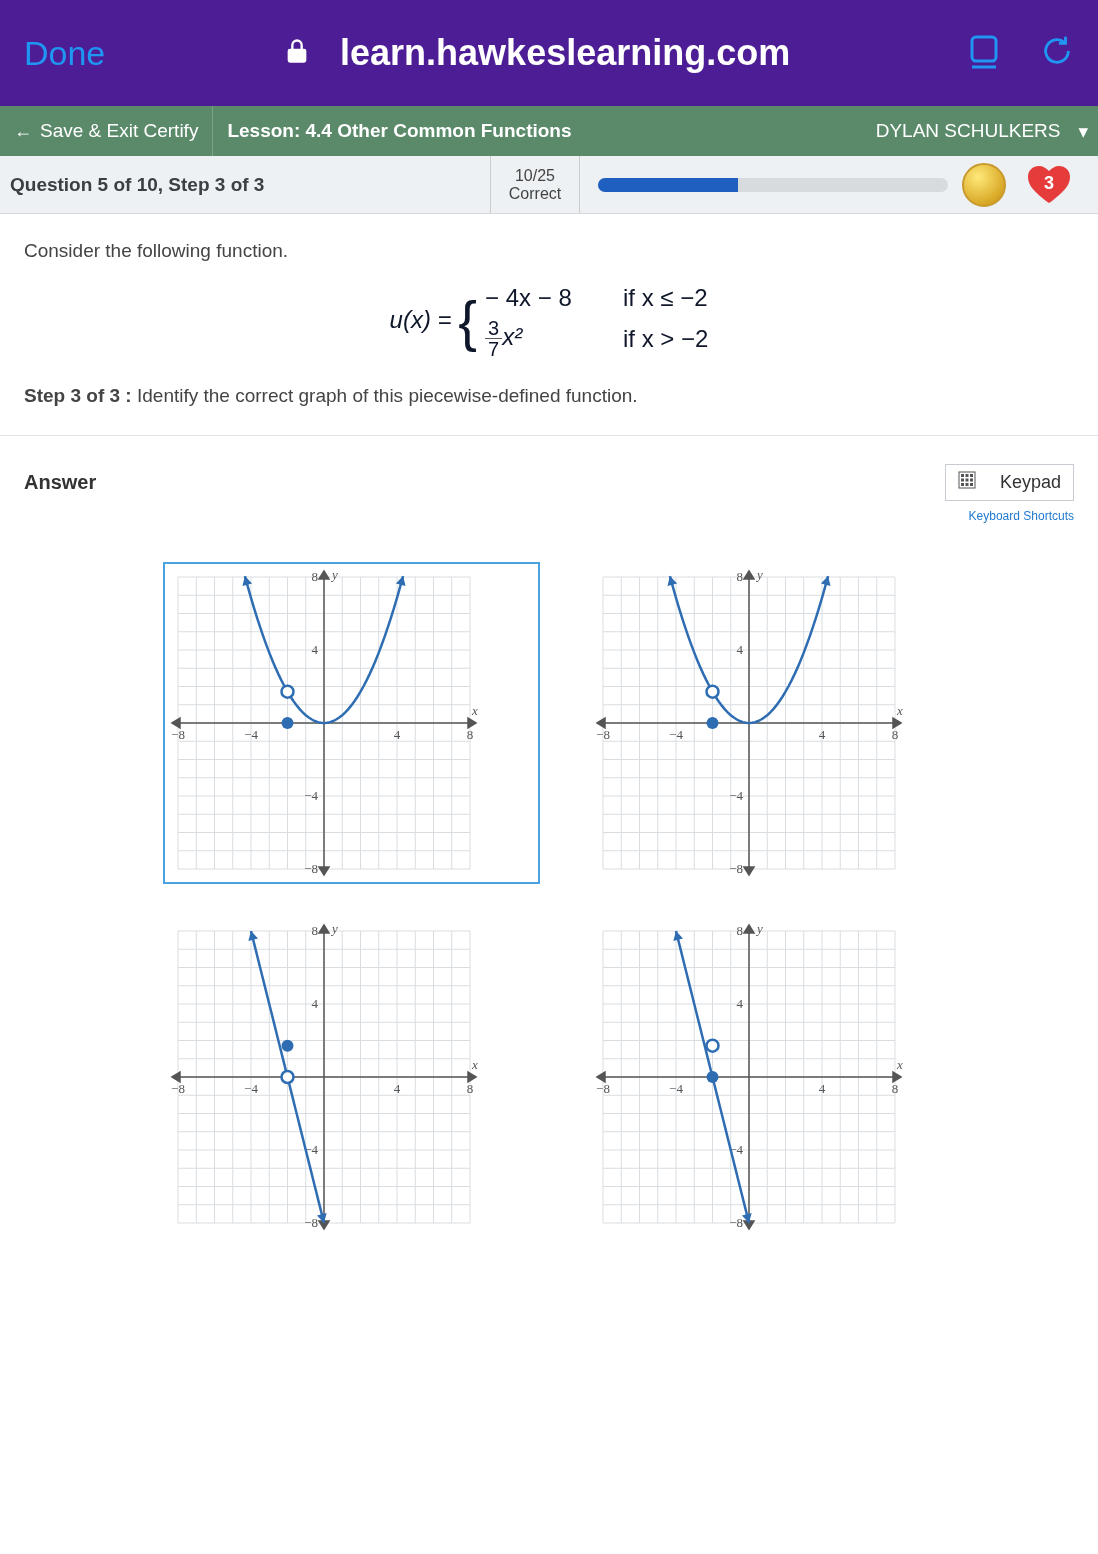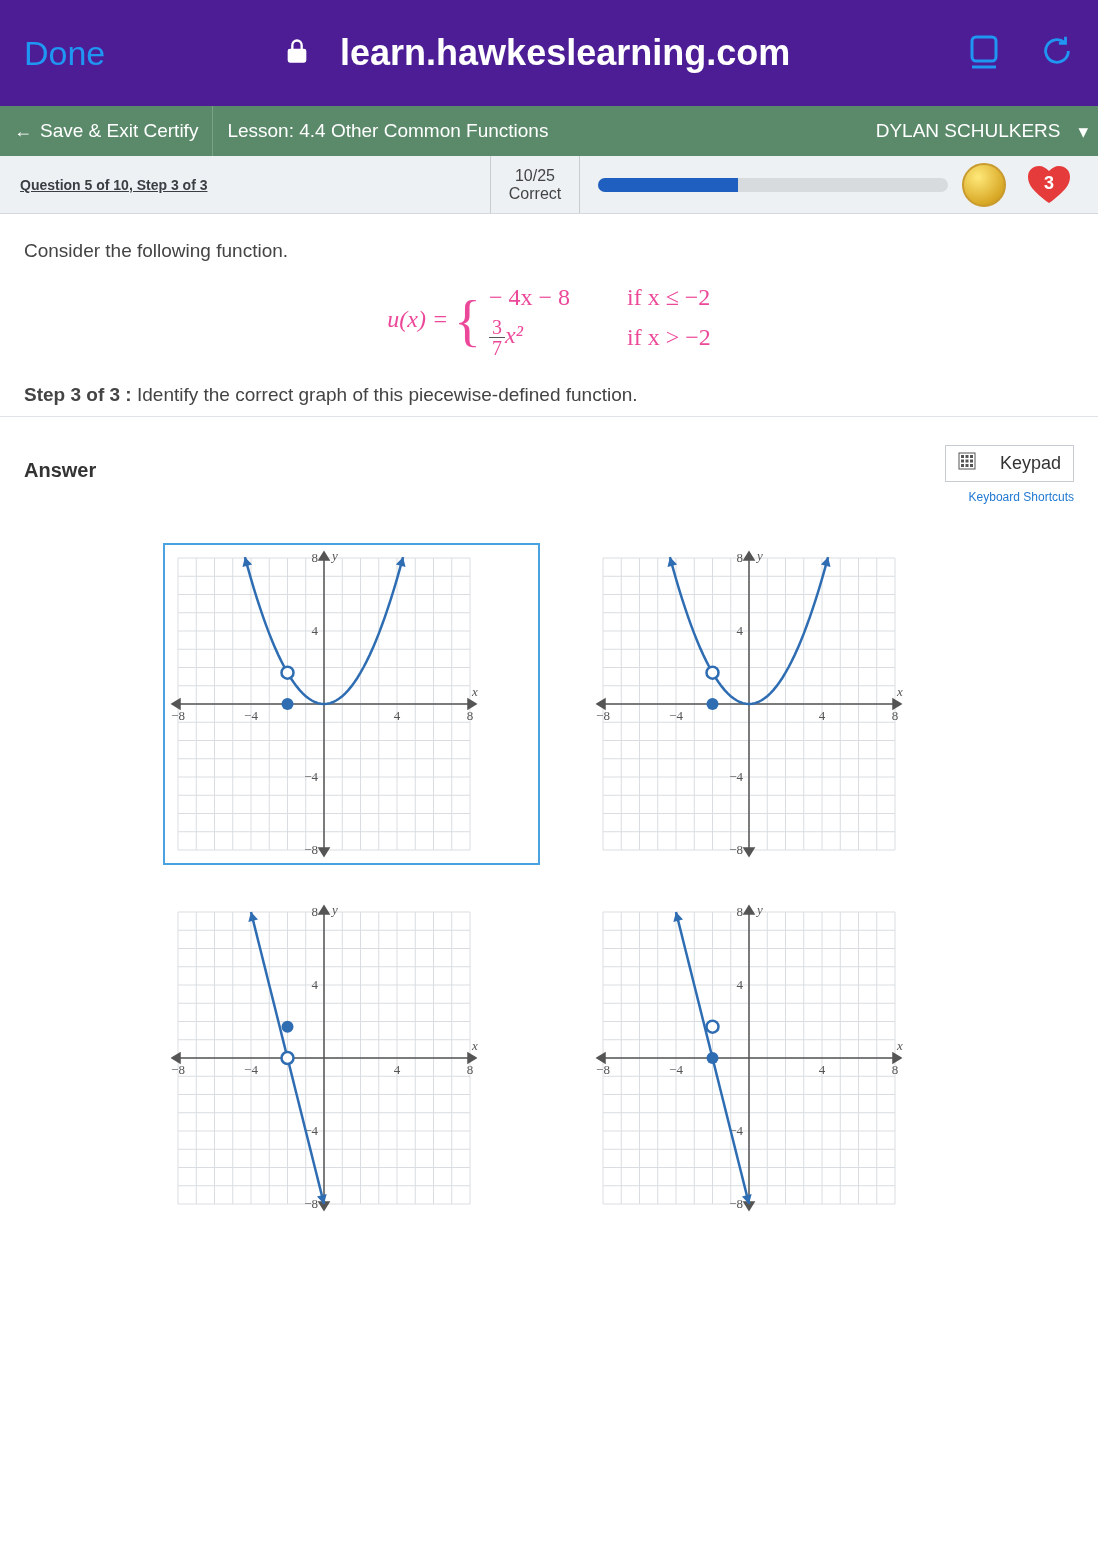--- a/index.html
+++ b/index.html
@@ -9,53 +9,53 @@
   .url-wrap { flex: 1; display: flex; align-items: center; justify-content: center; gap: 12px; }
   .lock-icon svg { width: 28px; height: 28px; fill: #fff; }
   .url { color: #fff; font-size: 36px; font-weight: 700; margin-left: 17px; }
   .browser-right { display: flex; gap: 36px; align-items: center; }
   .tabs-icon svg, .reload-icon svg { stroke: #2096f3; fill: none; stroke-width: 3; }
   .tabs-icon svg { width: 36px; height: 36px; }
   .reload-icon svg { width: 34px; height: 34px; }
 
   .green-bar { background: #5a8a6a; height: 50px; display: flex; align-items: center; color: #fff; font-size: 19px; }
   .gb-left { display:flex; align-items:center; padding: 0 14px; gap:8px; height:100%; border-right:1px solid rgba(255,255,255,.2);}
-  .gb-lesson { padding: 0 14px; flex:1;}
+  .gb-lesson { padding: 0 14px; flex:1;font-weight:bold;}
   .gb-user { padding: 0 18px; }
   .gb-arrow { font-size:18px; }
   .gb-caret { padding-right:10px; color:#fff;}
 
   .status-row { background:#edf1f4; border-bottom:1px solid #d3d9de; height:58px; display:flex; align-items:center; }
-  .q-label { font-weight:700; font-size:14px; color:#3a3f44; padding-left:20px; flex: 0 0 auto; width: 490px; text-decoration: underline;}
+  .q-label { font-weight:700; font-size:19px; color:#3a3f44; padding-left:10px; flex: 0 0 auto; width: 490px;}
   .score-box { border-left:1px solid #ccc; border-right:1px solid #ccc; text-align:center; height:100%; display:flex; flex-direction:column; justify-content:center; width:90px; font-size:16px; color:#444;}
   .progress-wrap { flex:1; padding: 0 18px; display:flex; align-items:center; gap:14px;}
   .progress-track { flex:1; height:14px; background:#d7dbde; border-radius:7px; overflow:hidden;}
   .progress-fill { height:100%; background:#1f5fbf; width:40%;}
   .coin { width:44px; height:44px; border-radius:50%; background: radial-gradient(circle at 35% 30%, #ffe97a, #d9a927 70%, #b78a1a); border:2px solid #c99a2e;}
   .heart { position:relative; width:46px; height:40px; margin-left:6px; margin-right:8px;}
   .heart svg { width:46px; height:40px; }
   .heart-num { position:absolute; top:50%; left:50%; transform:translate(-50%,-55%); color:#fff; font-weight:700; font-size:18px;}
 
   .content { padding: 26px 24px 10px; }
   .prompt { font-size:19px; color:#444; margin-bottom: 22px;}
-  .func { text-align:center; font-family: Liberation Serif, serif; font-size:24px; color:#ec4899; margin: 10px 0 26px;}
+  .func { text-align:center; font-family: Liberation Sans, sans-serif; font-size:24px; color:#0f172a; margin: 10px 0 26px;}
   .func .ux { font-style:italic; }
   .func-body { display:inline-flex; align-items:center; gap:4px; vertical-align:middle;}
   .brace { font-size:56px; line-height:0.8; font-weight:300; margin-right:4px;}
   .cases { display:flex; flex-direction:column; gap:6px; text-align:left;}
   .case-row { display:flex; gap:28px; align-items:center;}
   .case-expr { min-width:110px;}
   .frac { display:inline-flex; flex-direction:column; align-items:center; line-height:1; vertical-align:middle; font-size:20px;}
   .frac .num { border-bottom:1px solid #555; padding:0 3px;}
   .frac .den { padding:0 3px;}
-  .step-line { font-size:19px; color:#444; }
+  .step-line { font-size:19px; color:#444; margin-bottom:18px;}
   .step-line b { font-weight:700;}
   .divider { border-top:1px solid #e0e4e8; margin: 0 -24px 28px;}
 
-  .answer-row { display:flex; align-items:flex-end; justify-content:space-between; padding: 0 0 6px;}
+  .answer-row { display:flex; align-items:center; justify-content:space-between; padding: 0 0 6px;}
   .answer-label { font-size:20px; font-weight:700; color:#333;}
   .keypad-btn { border:1px solid #c6ccd2; background:#fff; padding:6px 12px; font-size:18px; color:#333; display:flex; align-items:center; gap:24px; cursor:pointer;}
   .keypad-btn svg { width:18px; height:18px; fill:#555;}
   .kb-shortcuts { text-align:right; font-size:12px; color:#1f78d1; margin-top:2px;}
 
   .graph-grid { display:grid; grid-template-columns: 1fr 1fr; gap: 34px 50px; padding: 40px 110px 40px 140px;}
   .graph-option { cursor:pointer;}
   .graph-option.selected { outline:2px solid #4aa3e0; outline-offset:-1px;}
   .graph-svg { display:block; }
 

